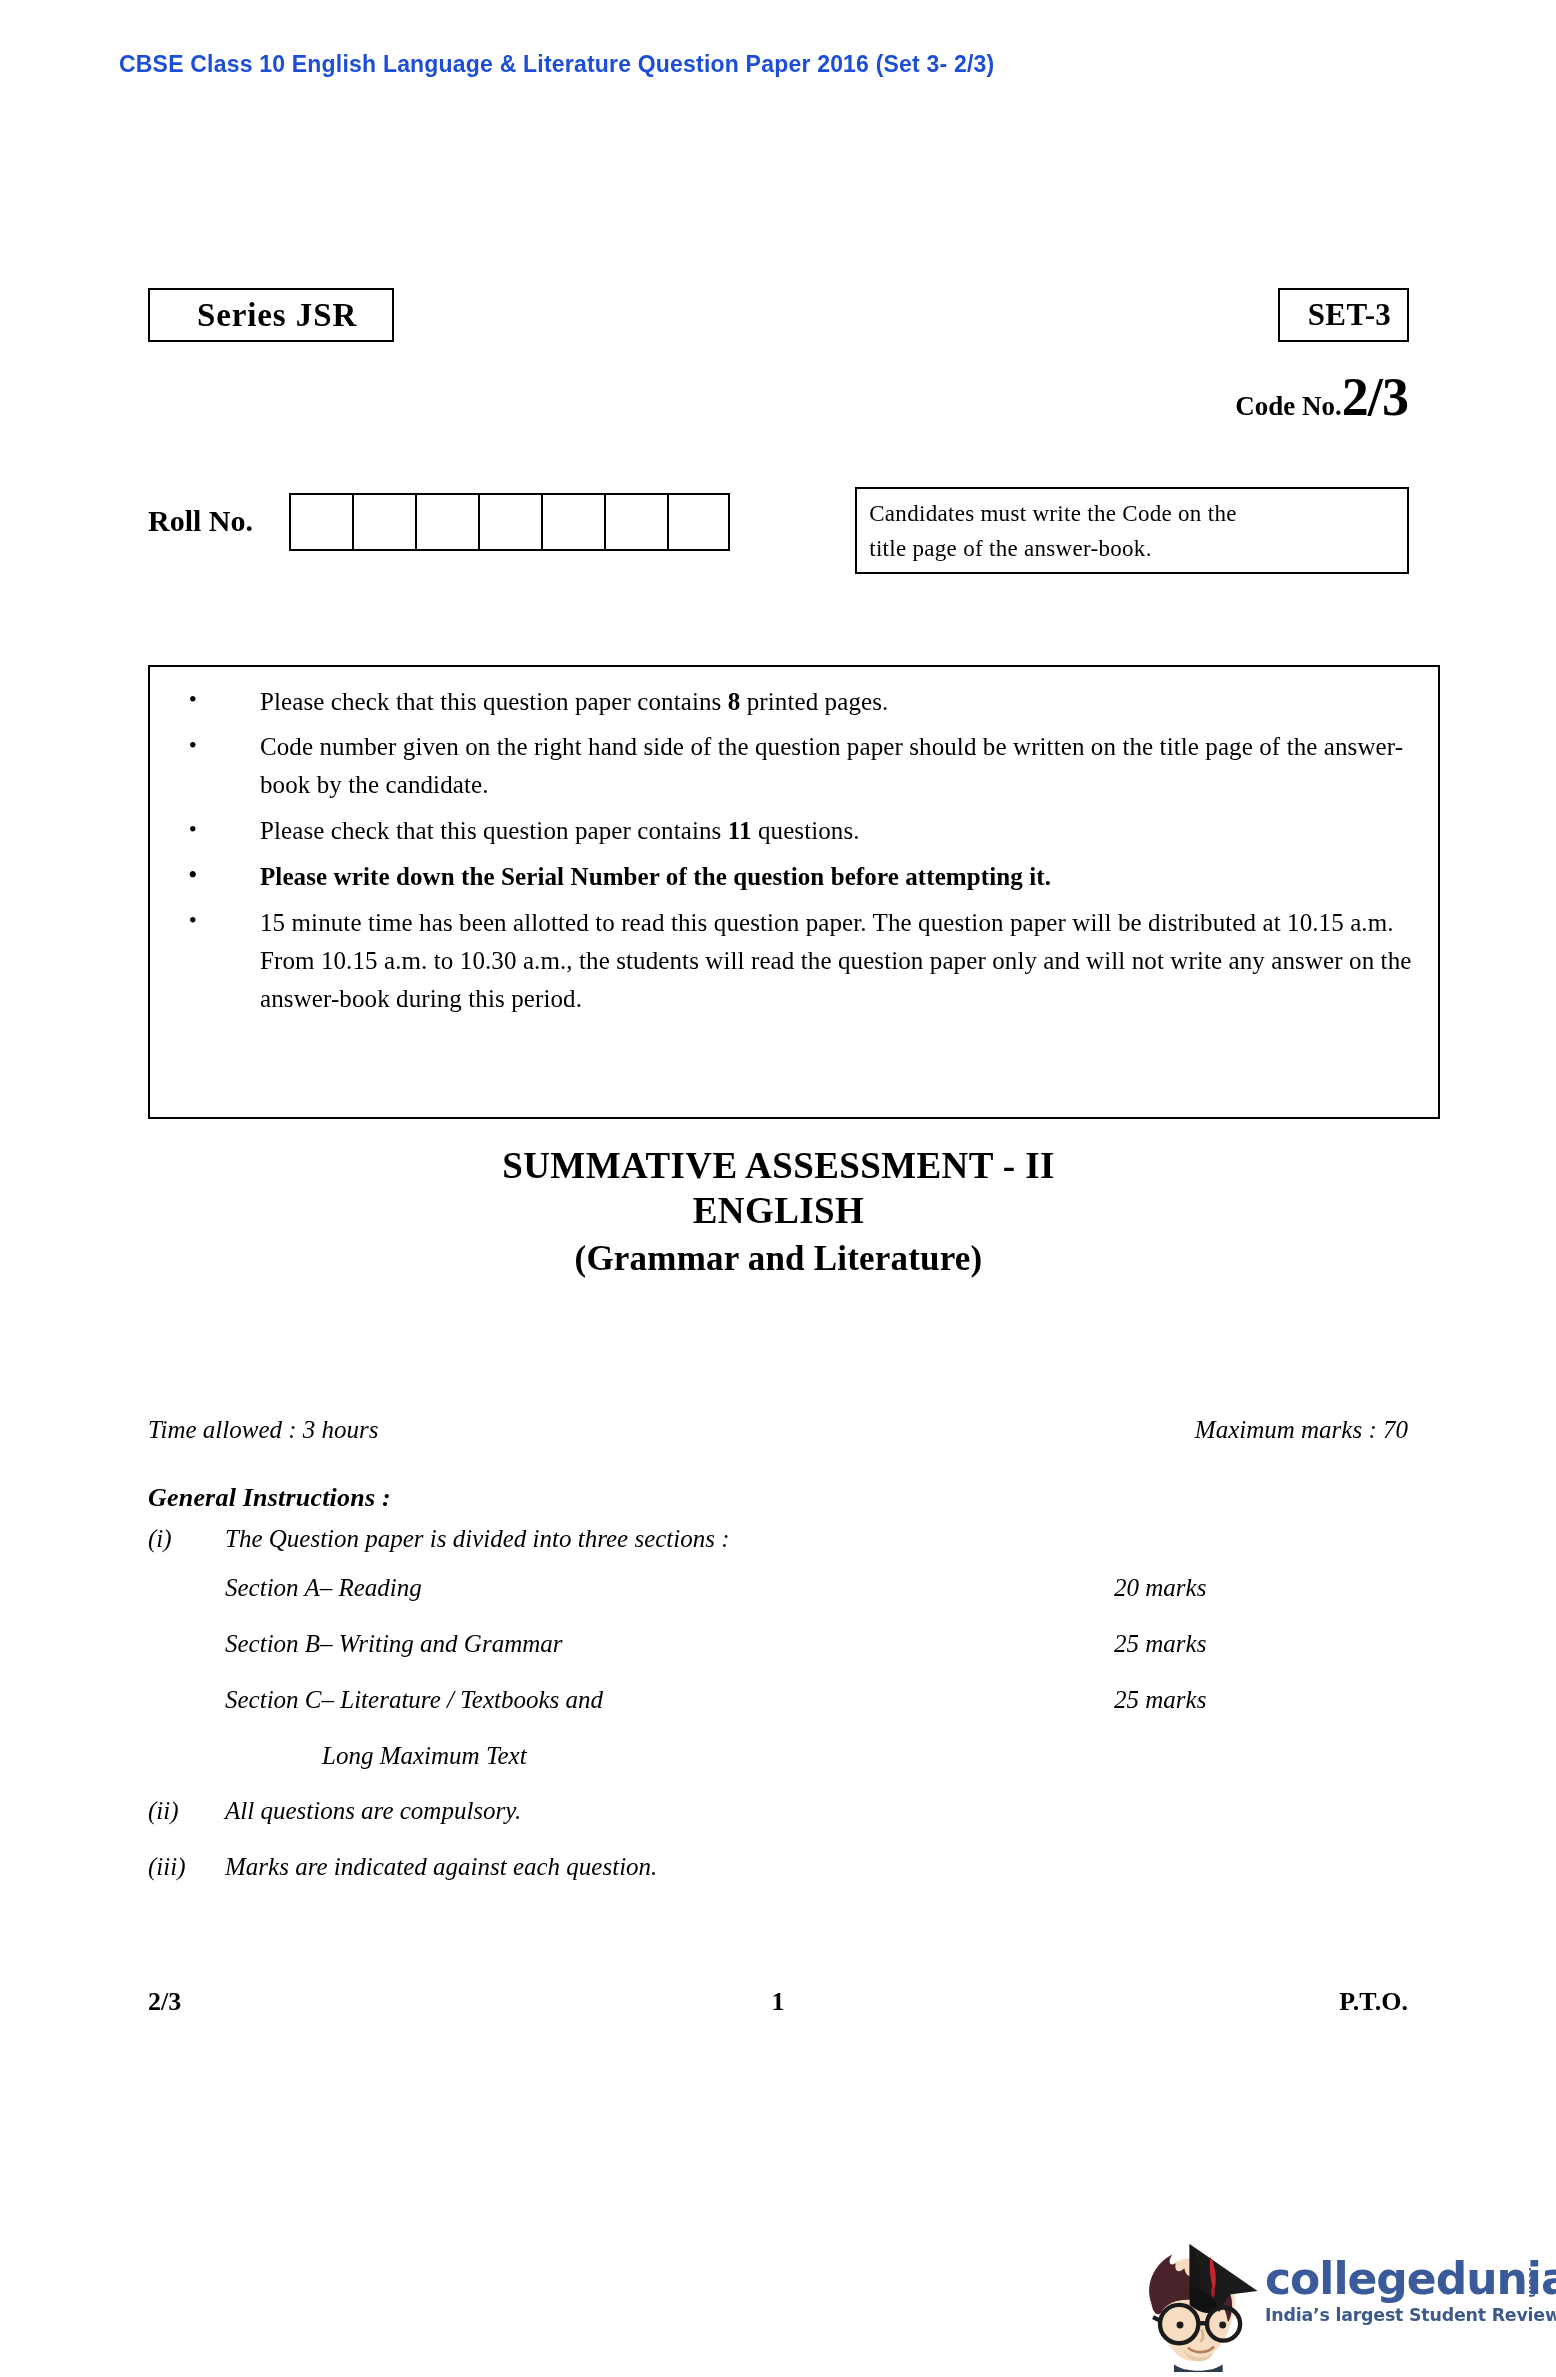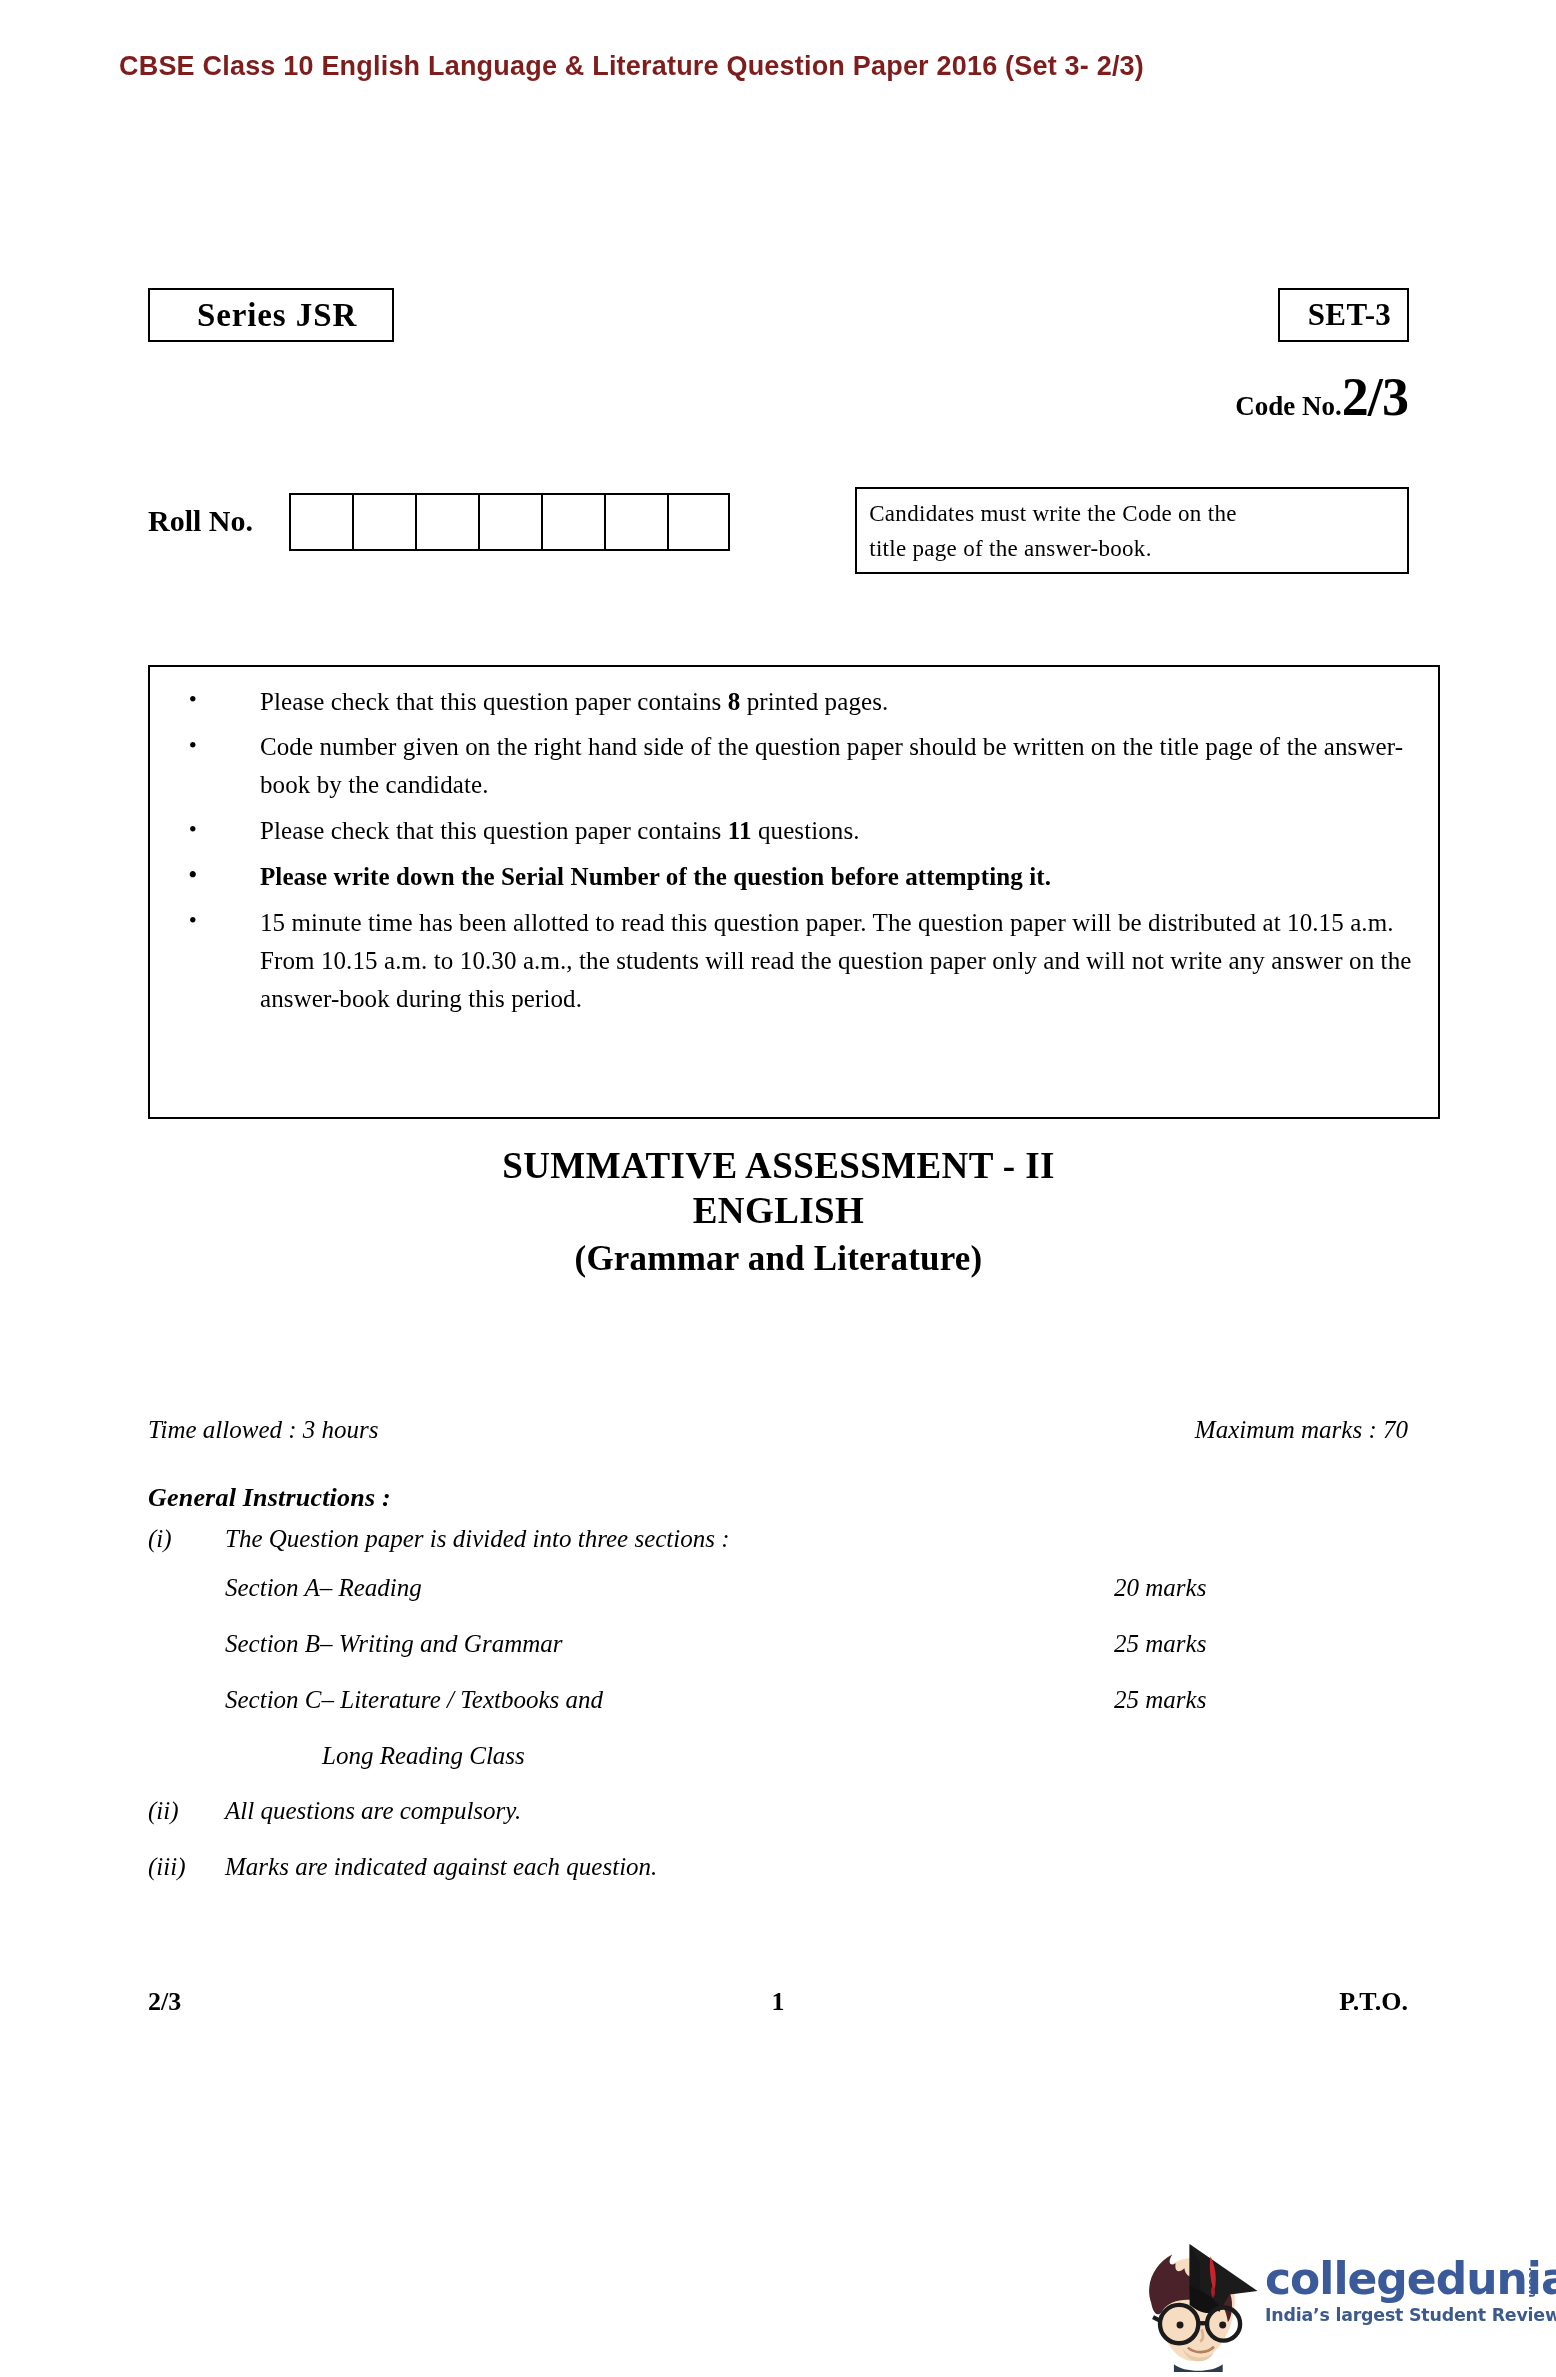--- a/index.html
+++ b/index.html
@@ -17,23 +17,23 @@
   }
 
   
   .page-header {
     position: absolute;
     left: 119px;
     top: 51px;
     width: 1361px;
     font-family: "Liberation Sans", sans-serif;
     font-weight: bold;
-    font-size: 27px;
+    font-size: 23px;
     letter-spacing: 0.2px;
-    color: #7f1d1d;
+    color: #1d4ed8;
     white-space: nowrap;
   }
 
   
   .hard-box {
     position: absolute;
     border: 2.6px solid #000;
     background: #fff;
     box-sizing: border-box;
     padding-left: 12px;
@@ -401,21 +401,21 @@
   <span class="sec-name">Section B</span><span class="sec-desc"> – Writing and Grammar</span>
   <span class="sec-marks">25 marks</span>
 </div>
 
 <div class="sec-row" style="top:1686px;">
   <span class="sec-name">Section C</span><span class="sec-desc"> – Literature / Textbooks and</span>
   <span class="sec-marks">25 marks</span>
 </div>
 
 <div id="sec-cont" style="top:1742px;">
-  <span class="inner">Long Reading Class</span>
+  <span class="inner">Long Maximum Text</span>
 </div>
 
 <div class="gi-row" style="top:1797px;">
   <span class="num">(ii)</span><span class="body">All questions are compulsory.</span>
 </div>
 
 <div class="gi-row" style="top:1853px;">
   <span class="num">(iii)</span><span class="body">Marks are indicated against each question.</span>
 </div>
 

